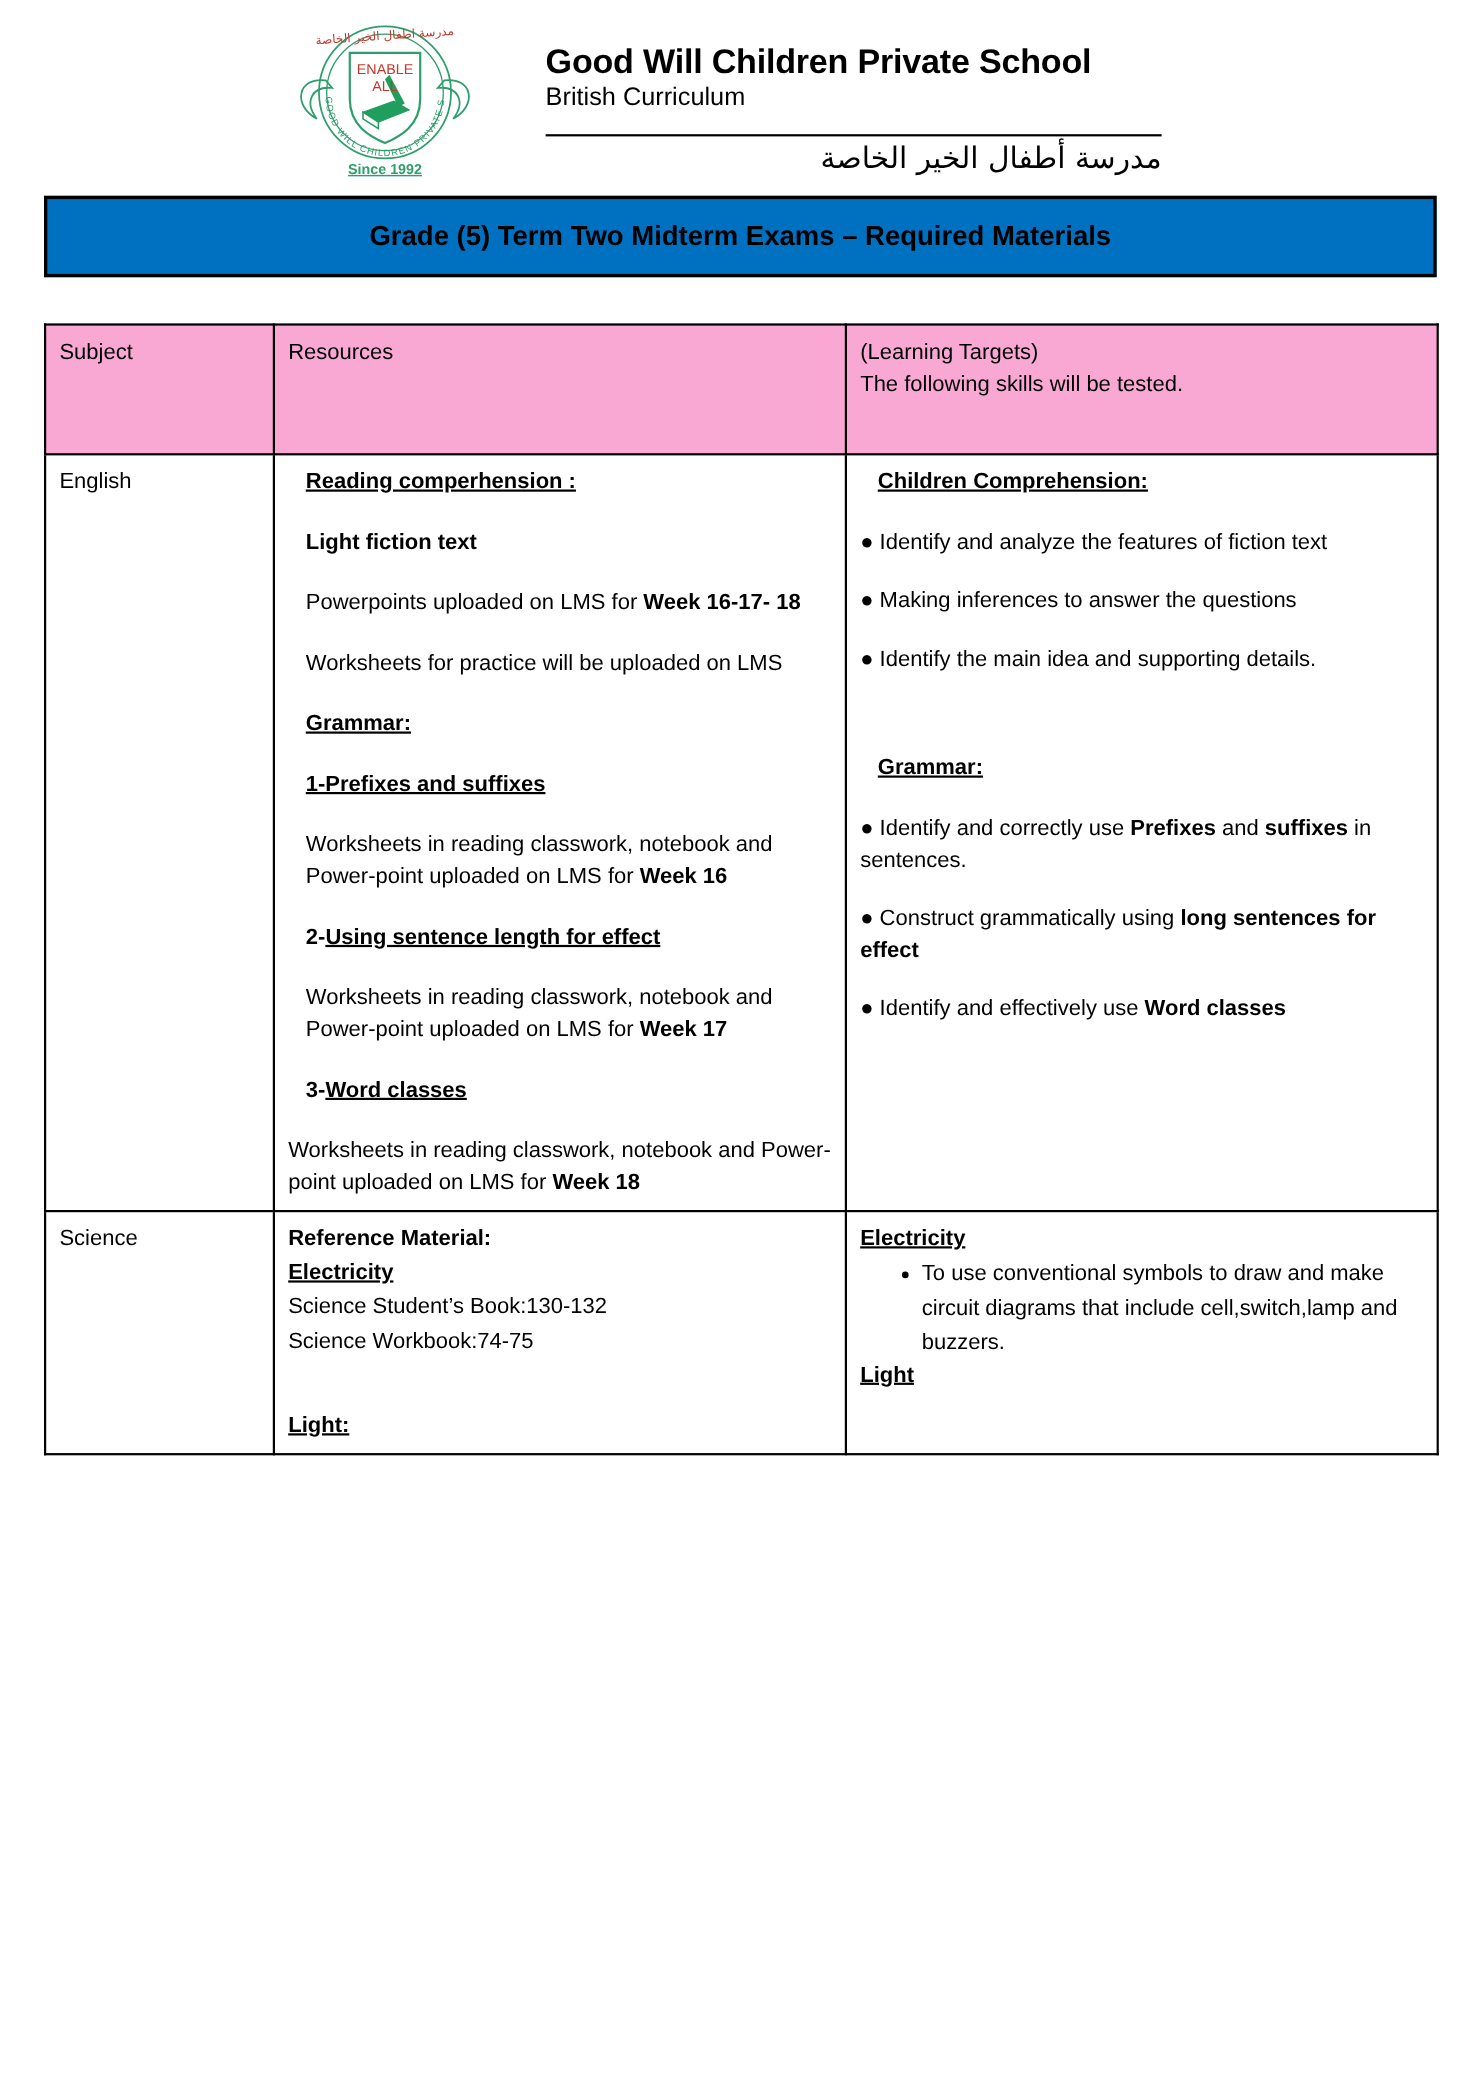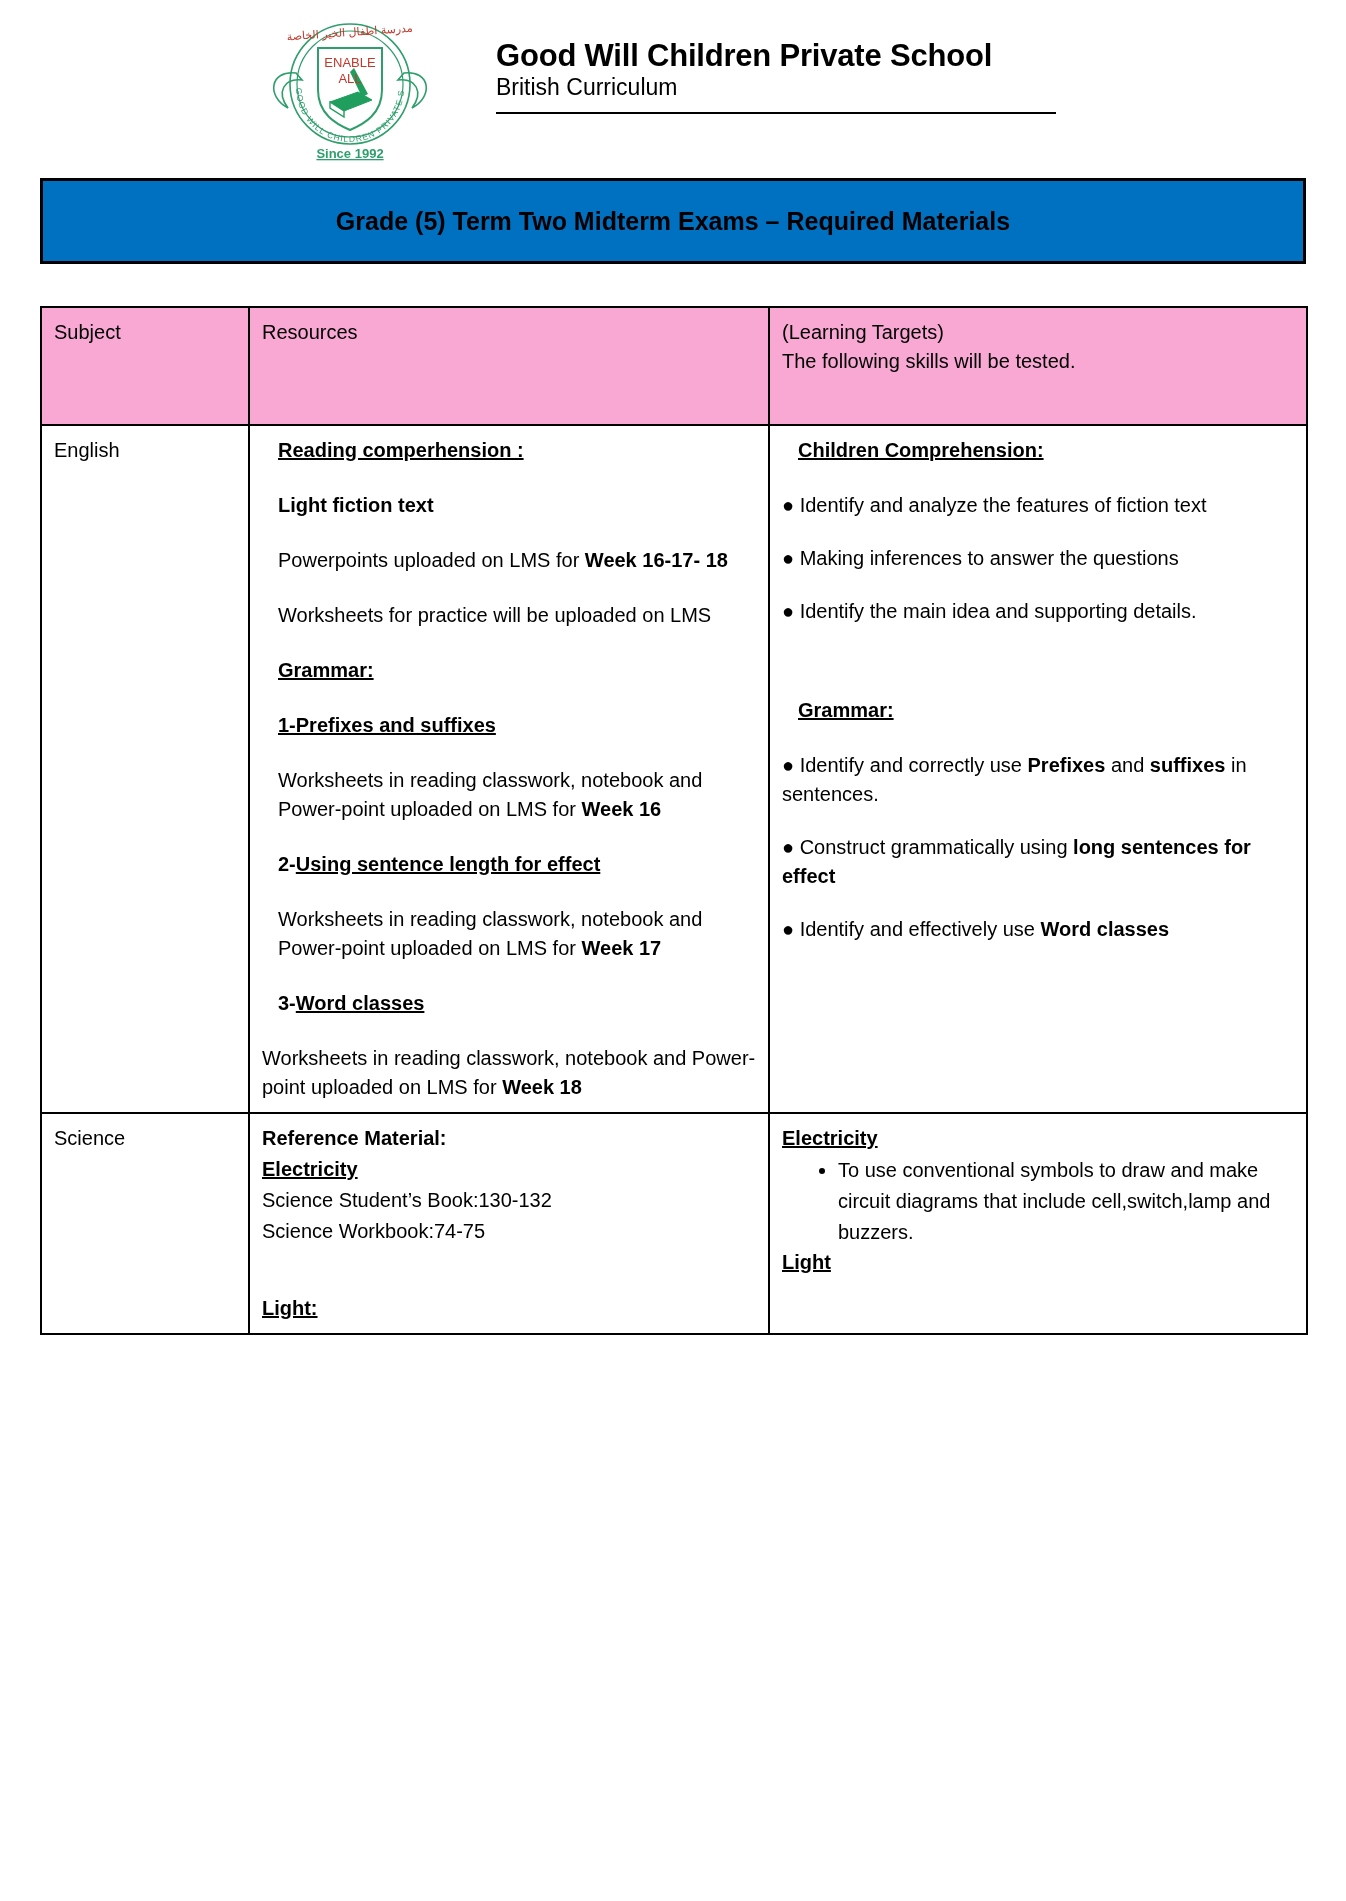--- a/index.html
+++ b/index.html
@@ -44,21 +44,21 @@
     font-weight: bold;
     letter-spacing: -0.2px;
     line-height: 1.05;
     color: #000;
   }
   .school-sub {
     font-family: "Liberation Sans", sans-serif;
     font-size: 23px;
     line-height: 1.25;
     color: #000;
-    padding-bottom: 10px;
+    padding-bottom: 20px;
     display: inline-block;
   }
   .rule-under {
     border-bottom: 2px solid #000;
     width: 560px;
     margin-top: 1px;
   }
   .school-ar {
     font-family: "DejaVu Sans", sans-serif;
     direction: rtl;
@@ -75,21 +75,21 @@
     font-size: 19px;
     line-height: 1.25;
     width: 560px;
   }
 
   
   .banner {
     margin: 18px 40px 0 40px;
     background: #0070C0;
     border: 3px solid #000000;
-    height: 86px;
+    height: 74px;
     display: flex;
     align-items: center;
     justify-content: center;
     box-sizing: border-box;
   }
   .banner-title {
     font-family: "Liberation Sans", sans-serif;
     font-size: 25px;
     font-weight: bold;
     color: #000000;
@@ -175,20 +175,21 @@
       <text x="100" y="65" text-anchor="middle" font-family="Liberation Sans, sans-serif" font-size="13" fill="#c0392b">ALL</text>
 
       <text x="100" y="140" text-anchor="middle" font-family="Liberation Sans, sans-serif" font-size="13" font-weight="bold" fill="#2e9e6b" text-decoration="underline">Since 1992</text>
     </svg>
   </div>
 
   <div class="school-names">
     <div class="school-en">Good Will Children Private School</div>
     <div class="school-sub">British Curriculum</div>
     <div class="rule-under"></div>
+    <div class="school-ar">مدرسة أطفال الخير الخاصة</div>
   </div>
 </div>
 
 <div class="banner">
   <div class="banner-title">Grade (5) Term Two Midterm Exams – Required Materials</div>
 </div>
 
 <table class="tbl">
   <colgroup>
     <col class="col-subject">

